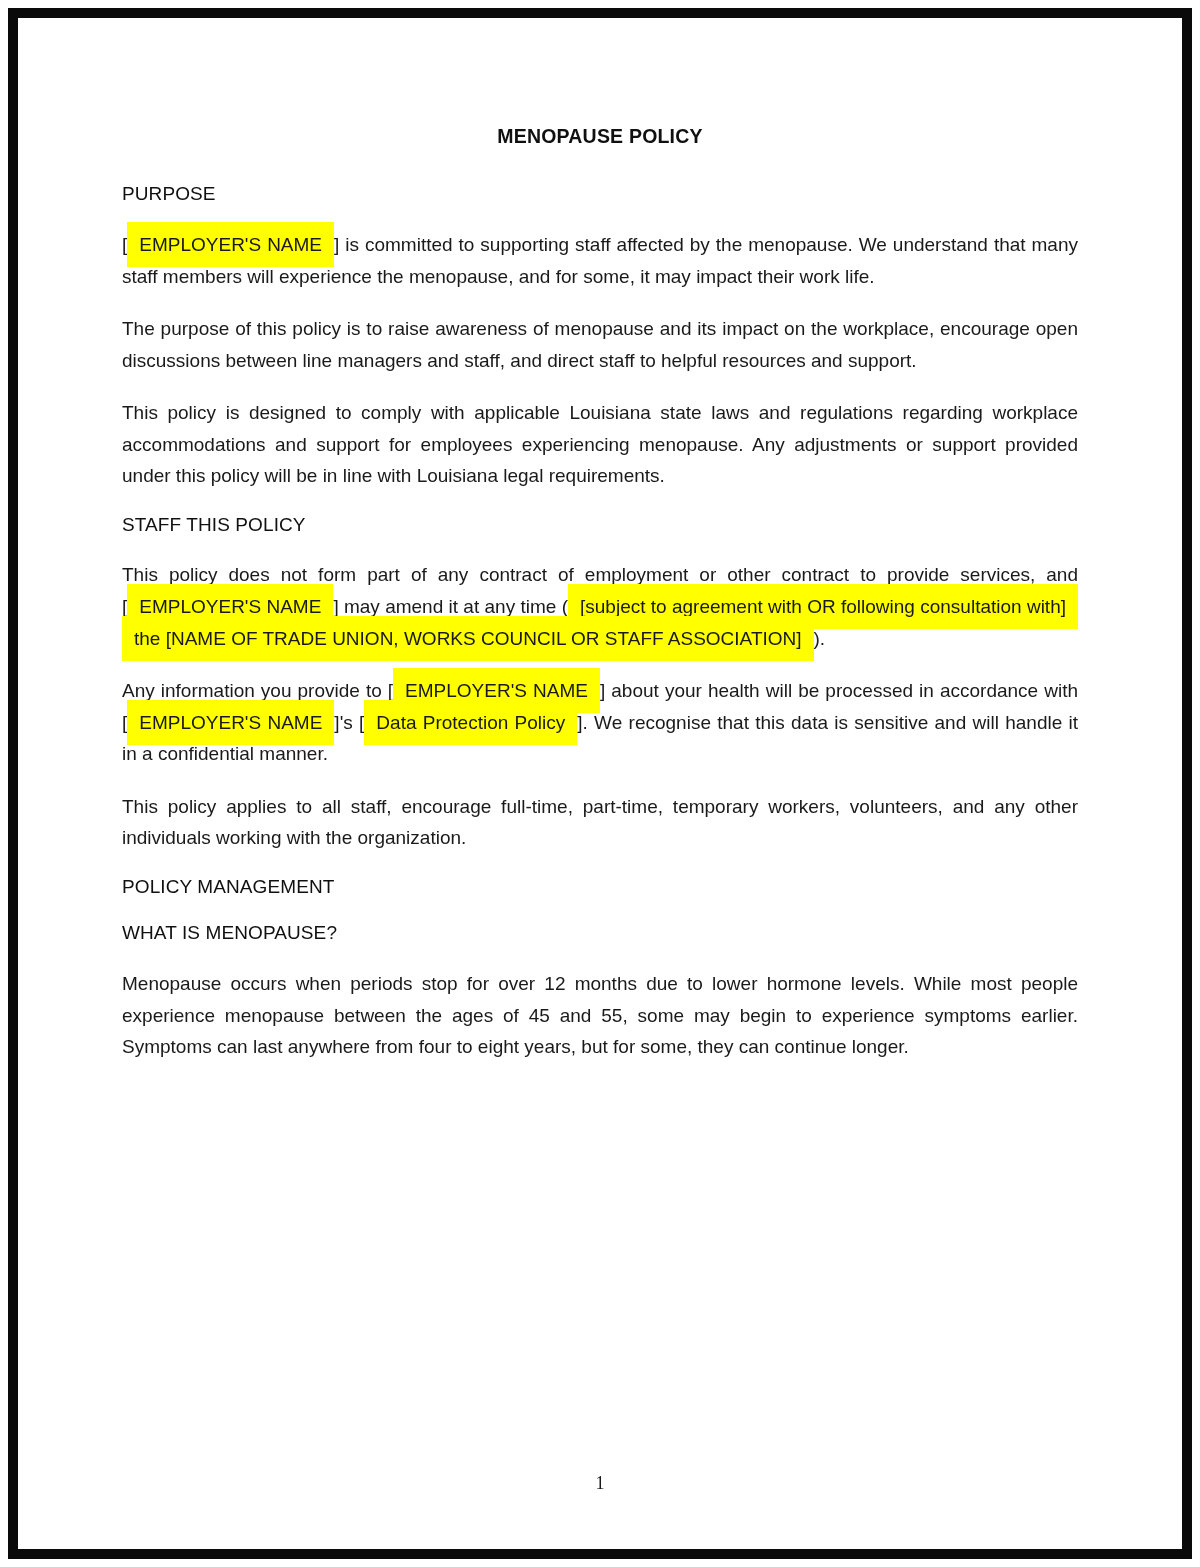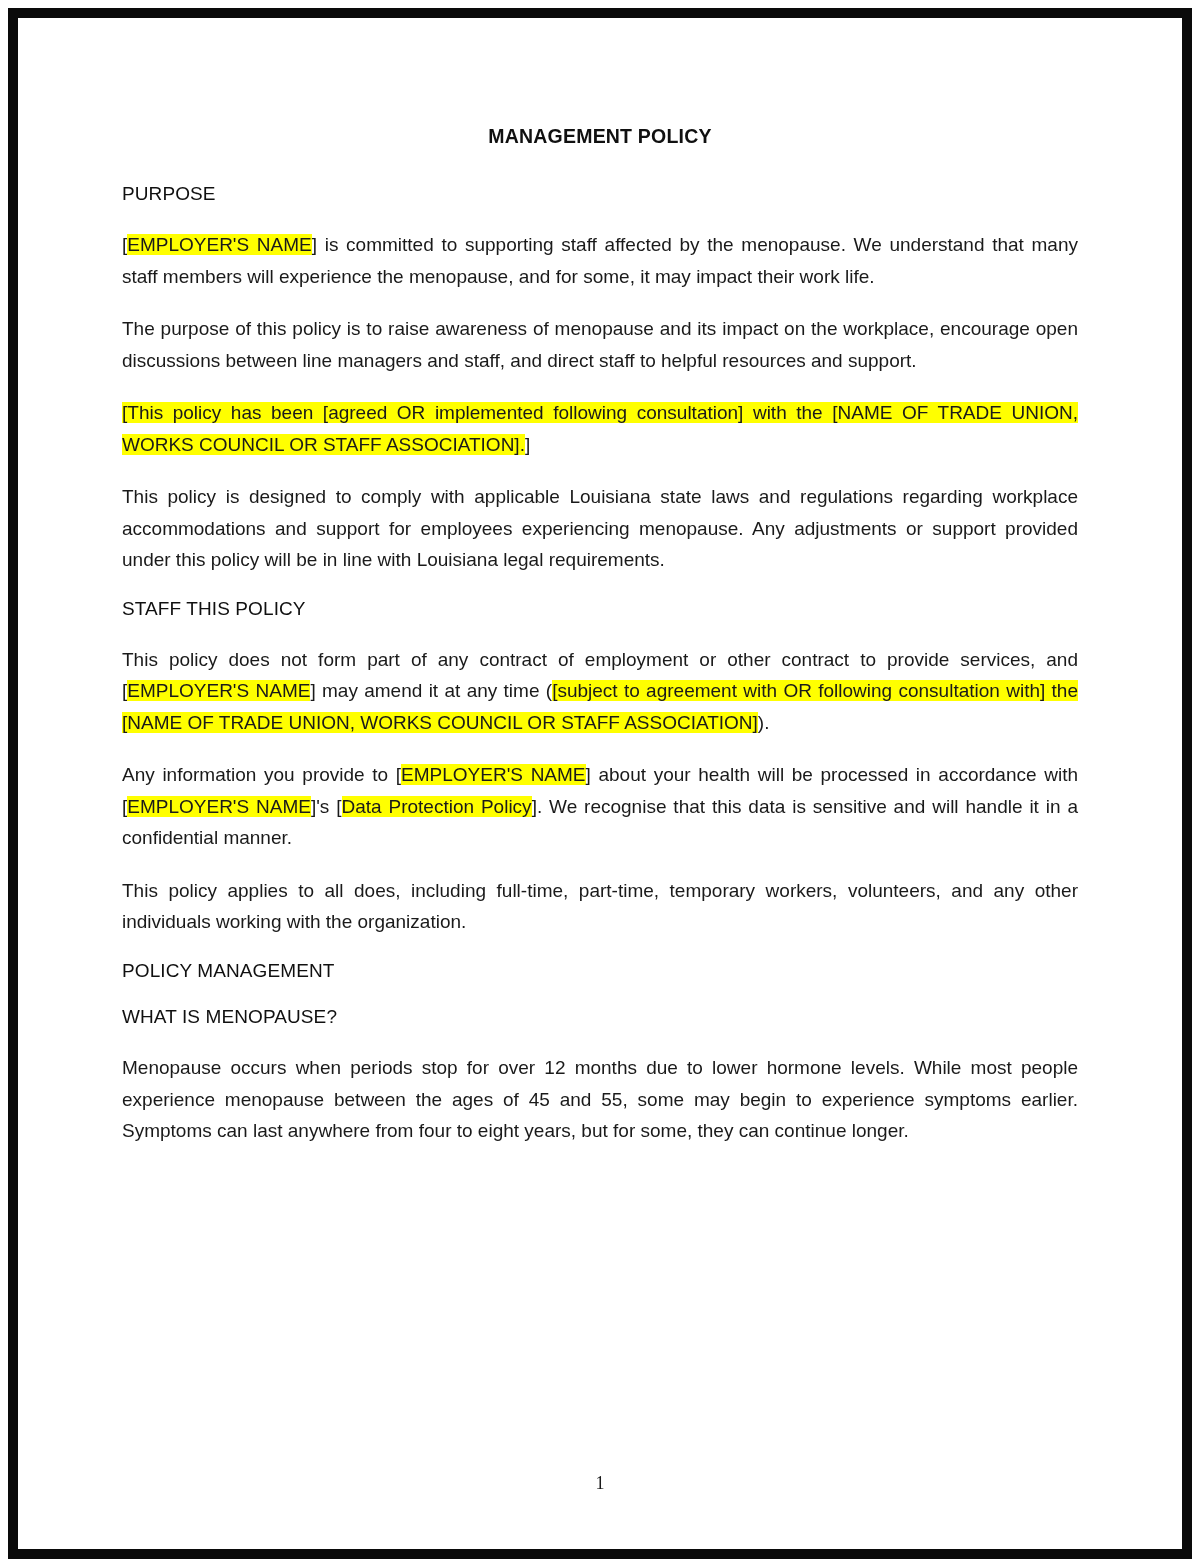--- a/index.html
+++ b/index.html
@@ -75,21 +75,21 @@
   }
 
   
   .section-heading.spaced {
     margin-top: 8px;
   }
 
   mark.hl {
     background-color: #ffff00;
     color: #1a1a1a;
-    padding: 0;
+    padding: 12px;
     box-decoration-break: clone;
     -webkit-box-decoration-break: clone;
   }
 
   .page-number {
     position: absolute;
     left: 0;
     right: 0;
     top: 1455px;
     text-align: center;
@@ -98,32 +98,31 @@
     font-family: "Liberation Serif", serif;
   }
 </style>
 </head>
 <body>
 
 <div class="page-frame">
   <div class="page-sheet">
 
     <div class="doc-body">
-      <h1 class="doc-title">MANAGEMENT POLICY</h1>
+      <h1 class="doc-title">MENOPAUSE POLICY</h1>
 
       <div id="sections-root">
           <div class="section-heading">PURPOSE</div>
           <p class="para" id="p-purpose-1"><span>[</span><mark class="hl">EMPLOYER'S NAME</mark><span>] is committed to supporting staff affected by the menopause. We understand that many staff members will experience the menopause, and for some, it may impact their work life.</span></p>
           <p class="para" id="p-purpose-2"><span>The purpose of this policy is to raise awareness of menopause and its impact on the workplace, encourage open discussions between line managers and staff, and direct staff to helpful resources and support.</span></p>
-          <p class="para" id="p-purpose-3"><mark class="hl">[This policy has been [agreed OR implemented following consultation] with the [NAME OF TRADE UNION, WORKS COUNCIL OR STAFF ASSOCIATION].</mark><span>]</span></p>
           <p class="para" id="p-purpose-4"><span>This policy is designed to comply with applicable Louisiana state laws and regulations regarding workplace accommodations and support for employees experiencing menopause. Any adjustments or support provided under this policy will be in line with Louisiana legal requirements.</span></p>
           <div class="section-heading spaced">STAFF THIS POLICY</div>
           <p class="para" id="p-about-1"><span>This policy does not form part of any contract of employment or other contract to provide services, and [</span><mark class="hl">EMPLOYER'S NAME</mark><span>] may amend it at any time (</span><mark class="hl">[subject to agreement with OR following consultation with] the [NAME OF TRADE UNION, WORKS COUNCIL OR STAFF ASSOCIATION]</mark><span>).</span></p>
           <p class="para" id="p-about-2"><span>Any information you provide to [</span><mark class="hl">EMPLOYER'S NAME</mark><span>] about your health will be processed in accordance with [</span><mark class="hl">EMPLOYER'S NAME</mark><span>]'s [</span><mark class="hl">Data Protection Policy</mark><span>]. We recognise that this data is sensitive and will handle it in a confidential manner.</span></p>
-          <p class="para" id="p-about-3"><span>This policy applies to all does, including full-time, part-time, temporary workers, volunteers, and any other individuals working with the organization.</span></p>
+          <p class="para" id="p-about-3"><span>This policy applies to all staff, encourage full-time, part-time, temporary workers, volunteers, and any other individuals working with the organization.</span></p>
           <div class="section-heading spaced">POLICY MANAGEMENT</div>
           <div class="section-heading spaced">WHAT IS MENOPAUSE?</div>
           <p class="para" id="p-what-1"><span>Menopause occurs when periods stop for over 12 months due to lower hormone levels. While most people experience menopause between the ages of 45 and 55, some may begin to experience symptoms earlier. Symptoms can last anywhere from four to eight years, but for some, they can continue longer.</span></p>
         </div>
     </div>
 
     <div class="page-number">1</div>
 
   </div>
 </div>

